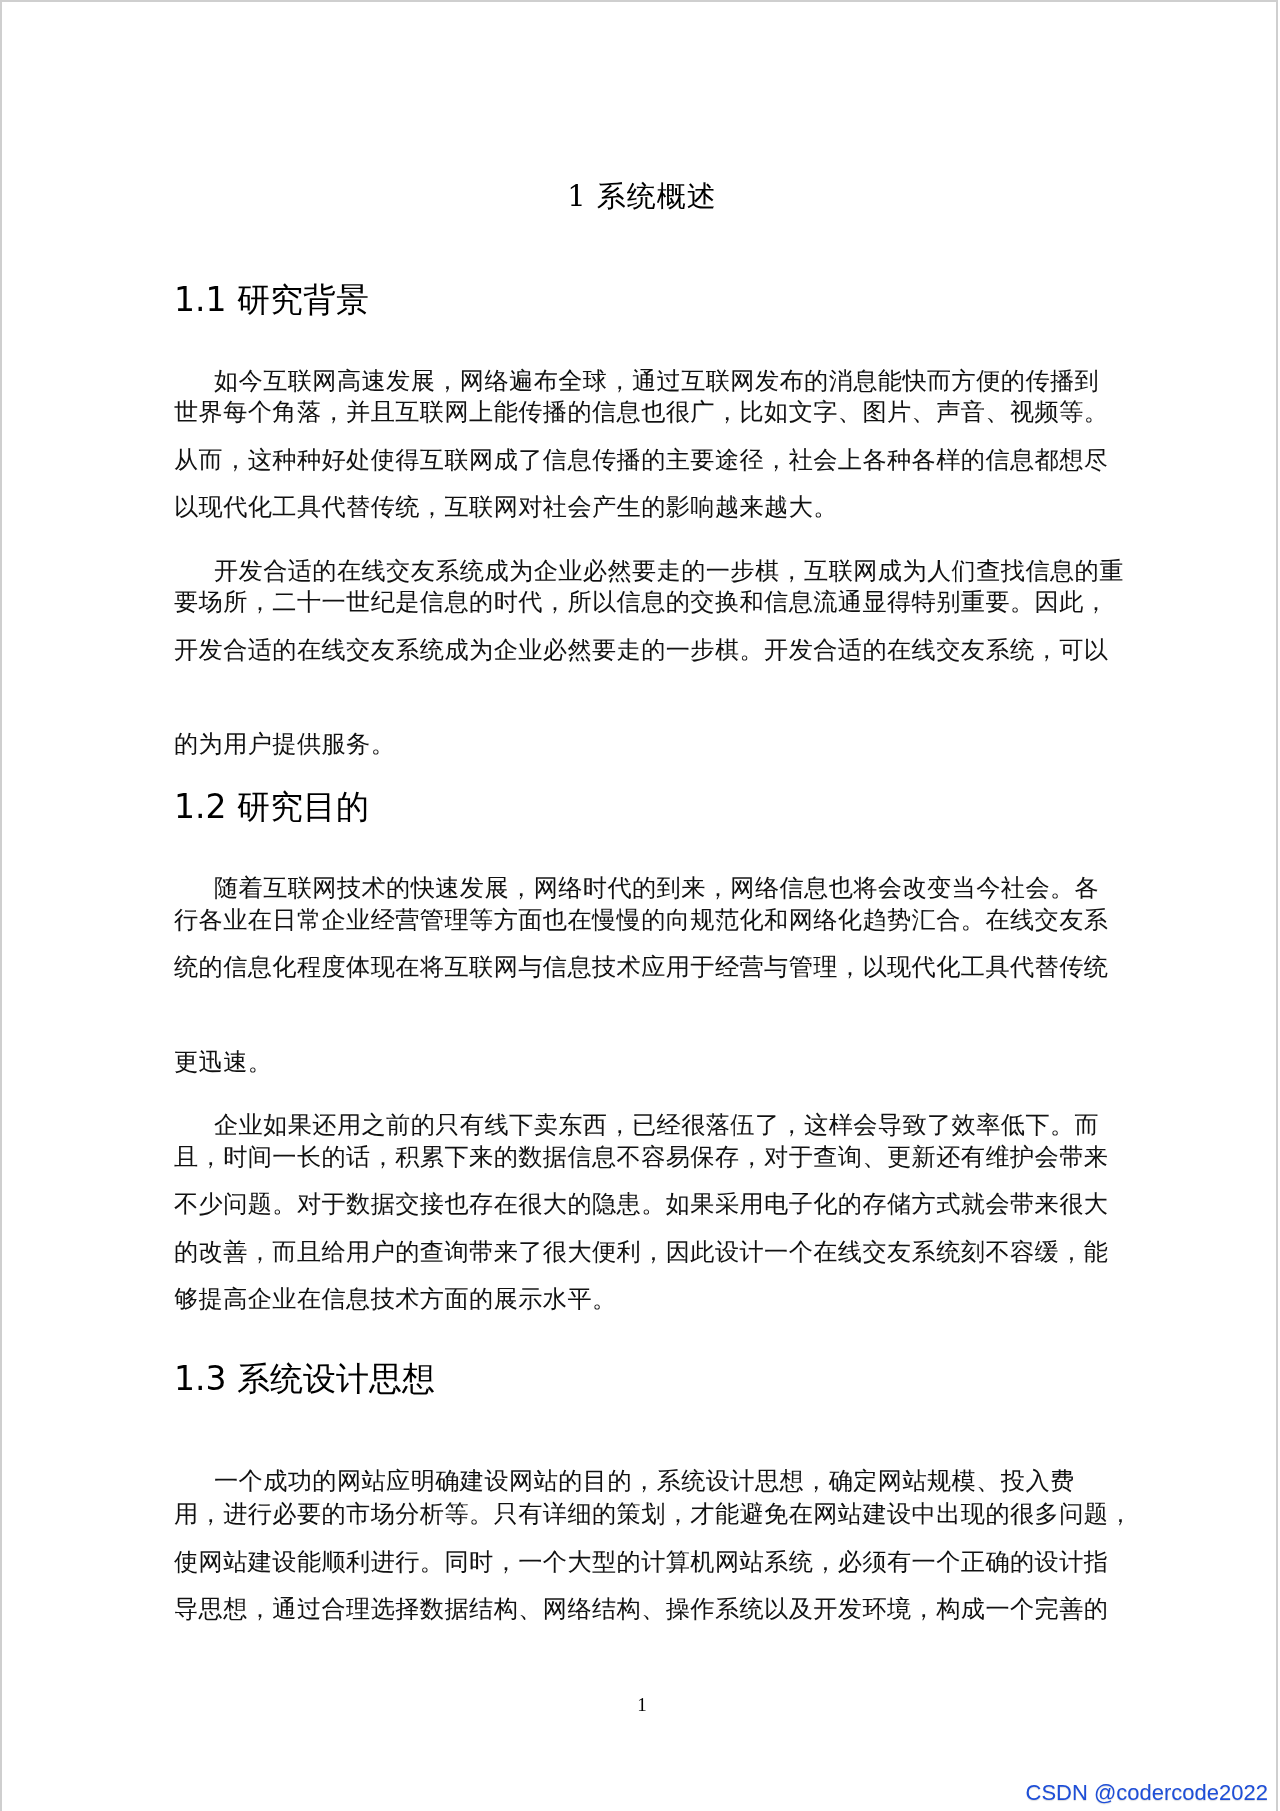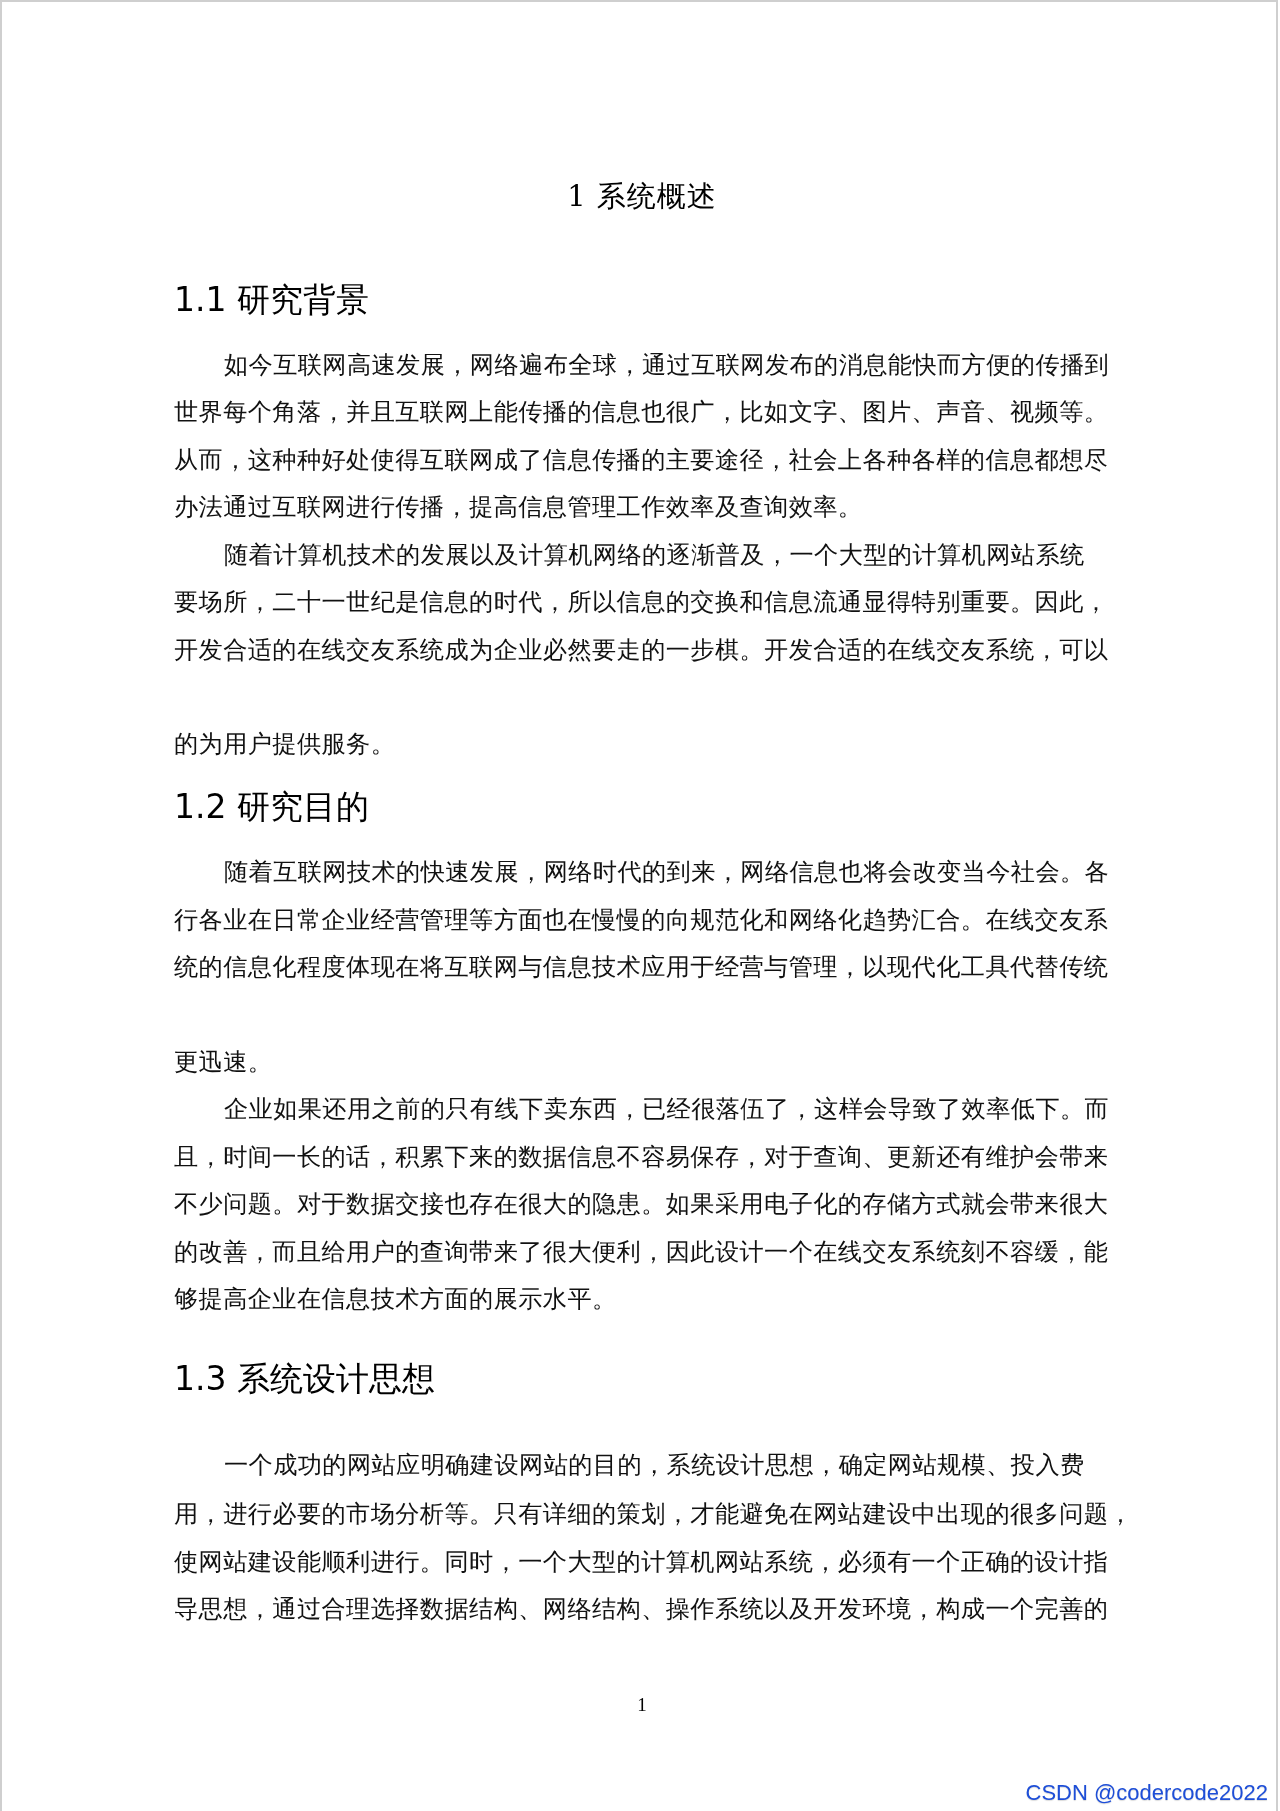--- a/index.html
+++ b/index.html
@@ -17,21 +17,21 @@
   .heading {
     position: absolute; left: 172px;
     font-family: "DejaVu Sans", "Liberation Sans", sans-serif; font-size: 33px; color: #000;
     line-height: 36px; white-space: nowrap;
   }
   .line {
     position: absolute; left: 172px; width: 970px;
     font-family: "DejaVu Serif", "Liberation Serif", serif; font-size: 24.2px; color: #111;
     line-height: 34px; white-space: nowrap; letter-spacing: 0.4px;
   }
-  .line.indent { left: 222px; width: 920px; }
+  .line.indent { left: 212px; width: 920px; margin-top: 16px; }
   .pagenum {
     position: absolute; left: 0; width: 1280px; text-align: center; top: 1690px;
     font-family: "Liberation Serif", "DejaVu Serif", serif; font-size: 19px; color: #000; line-height: 26px;
   }
   .watermark {
     position: absolute; right: 8px; top: 1777px;
     font-family: "Liberation Sans", "DejaVu Sans", sans-serif; font-size: 22px; color: #1d4ed8;
     text-shadow: 0 1px 1px rgba(0,0,0,0.15); line-height: 28px; white-space: nowrap;
   }
 </style>
@@ -40,23 +40,23 @@
 
 <div class="page">
 
   <div class="title">1 系统概述</div>
 
   <div class="heading" style="top:280px">1.1  研究背景</div>
 
   <div class="line indent" style="top:346px">如今互联网高速发展，网络遍布全球，通过互联网发布的消息能快而方便的传播到</div>
   <div class="line" style="top:393px">世界每个角落，并且互联网上能传播的信息也很广，比如文字、图片、声音、视频等。</div>
   <div class="line" style="top:441px">从而，这种种好处使得互联网成了信息传播的主要途径，社会上各种各样的信息都想尽</div>
-  <div class="line" style="top:488px">办法通过互联网进行传播，提高信息管理工作效率及查询效率。</div>
+  <div class="line" style="top:488px">以现代化工具代替传统，互联网对社会产生的影响越来越大。</div>
 
-  <div class="line indent" style="top:536px">随着计算机技术的发展以及计算机网络的逐渐普及，一个大型的计算机网站系统</div>
+  <div class="line indent" style="top:536px">开发合适的在线交友系统成为企业必然要走的一步棋，互联网成为人们查找信息的重</div>
   <div class="line" style="top:583px">要场所，二十一世纪是信息的时代，所以信息的交换和信息流通显得特别重要。因此，</div>
   <div class="line" style="top:631px">开发合适的在线交友系统成为企业必然要走的一步棋。开发合适的在线交友系统，可以</div>
   <div class="line" style="top:725px">的为用户提供服务。</div>
 
   <div class="heading" style="top:787px">1.2 研究目的</div>
 
   <div class="line indent" style="top:853px">随着互联网技术的快速发展，网络时代的到来，网络信息也将会改变当今社会。各</div>
   <div class="line" style="top:901px">行各业在日常企业经营管理等方面也在慢慢的向规范化和网络化趋势汇合。在线交友系</div>
   <div class="line" style="top:948px">统的信息化程度体现在将互联网与信息技术应用于经营与管理，以现代化工具代替传统</div>
   <div class="line" style="top:1043px">更迅速。</div>

